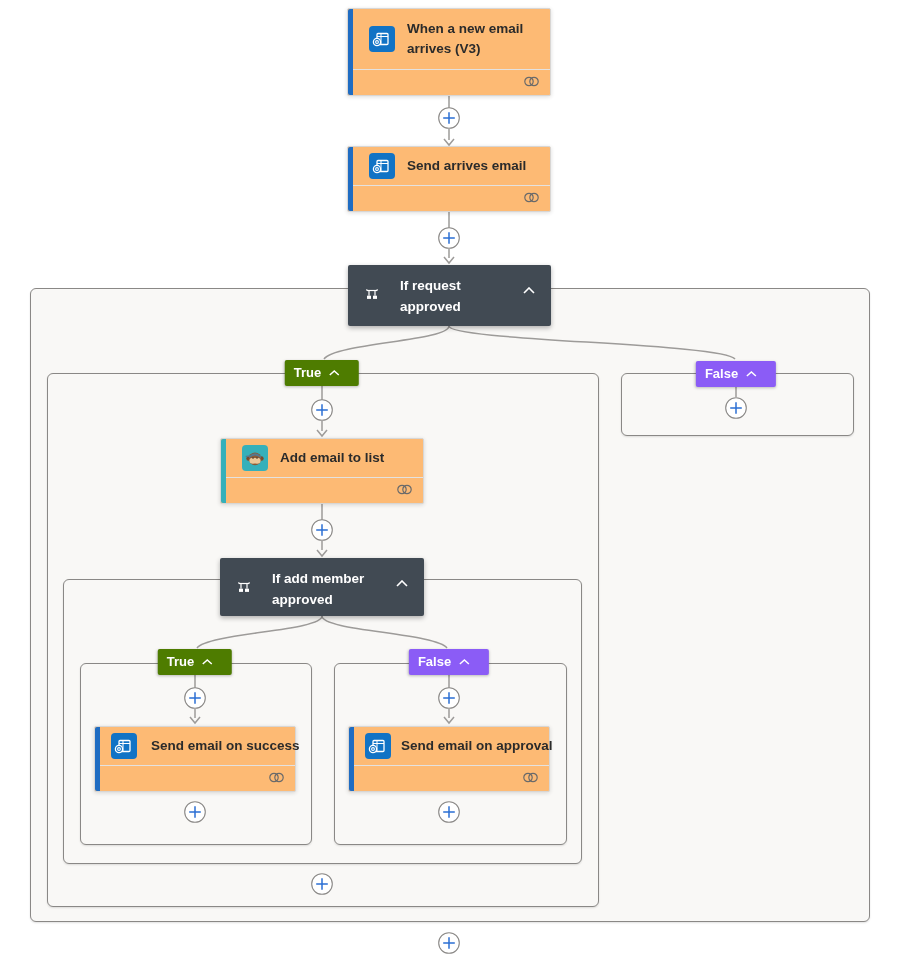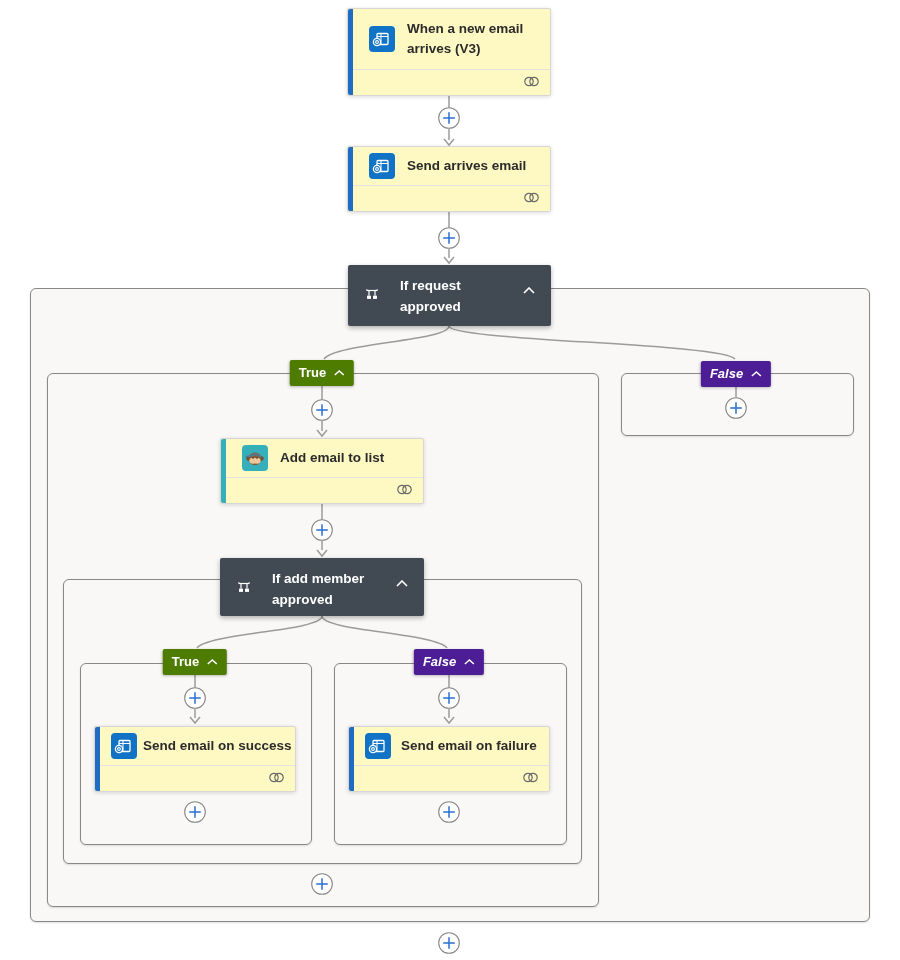--- a/index.html
+++ b/index.html
@@ -7,21 +7,21 @@
           font-family:"Liberation Sans",sans-serif;}
 
   
   .group{position:absolute;background:#f9f8f6;border:1px solid #8a8886;border-radius:6px;
          box-shadow:0 1px 2px rgba(0,0,0,.12);z-index:1;}
 
   
   .wires{position:absolute;left:0;top:0;z-index:2;pointer-events:none;}
 
   
-  .card{position:absolute;z-index:3;background:#fef9c3;border:1px solid #d8d6d4;border-radius:2px;
+  .card{position:absolute;z-index:3;background:#fdba74;border:1px solid #d8d6d4;border-radius:2px;
         box-shadow:0 1px 4px rgba(0,0,0,.14);display:flex;flex-direction:column;box-sizing:border-box;}
   .accent{position:absolute;left:0;top:0;bottom:0;width:5px;border-radius:2px 0 0 2px;}
   .accent.blue{background:#1f6cc2;}
   .accent.teal{background:#35b0ba;}
   .card-main{flex:1;display:flex;align-items:center;gap:12px;padding:0 12px 0 21px;}
   .card-title{font-size:13.5px;font-weight:bold;color:#2b2b2b;line-height:20px;white-space:nowrap;}
   .card-title.wrap{white-space:normal;max-width:138px;}
   .card-footer{height:25px;border-top:1px solid #e4e2e0;display:flex;align-items:center;
                justify-content:flex-end;padding-right:10px;}
   .app-icon{width:26px;height:26px;flex:0 0 26px;display:flex;}
@@ -29,24 +29,24 @@
   
   .cond{position:absolute;z-index:3;background:#414a53;border-radius:2px;color:#fff;
         box-shadow:0 2px 5px rgba(0,0,0,.3);display:flex;align-items:flex-start;
         box-sizing:border-box;padding:10px 12px 24px 16px;}
   .cond-icon{margin-top:11px;display:flex;}
   .cond-title{font-size:13.5px;font-weight:bold;line-height:21px;width:122px;margin-left:20px;}
   .chev-btn{margin-left:auto;margin-top:8px;background:none;border:none;padding:4px;cursor:pointer;display:flex;}
 
   
   .badge{position:absolute;z-index:3;transform:translateX(-50%);display:inline-flex;align-items:center;
-         gap:8px;padding:5px 9px 6px 9px;border-radius:2px;color:#fff;font-size:13px;font-weight:bold;
+         gap:8px;padding:5px 19px 6px 9px;border-radius:2px;color:#fff;font-size:13px;font-weight:bold;
          box-shadow:0 1px 3px rgba(0,0,0,.25);cursor:pointer;}
   .badge.green{background:#4e7c00;}
-  .badge.red{background:#4c1d95;font-style:italic;}
+  .badge.red{background:#8b5cf6;}
   .badge .bchev{display:flex;}
 
   
   .plus{position:absolute;z-index:3;width:22px;height:22px;padding:0;border:none;background:none;cursor:pointer;display:flex;}
 </style>
 </head>
 <body>
 
 <div class="canvas">
 
@@ -279,21 +279,21 @@
   </button>
   <button class="plus" style="left:438px;top:687px;">
     <svg width="22" height="22">
         <circle cx="11" cy="11" r="10.3" fill="#fff" stroke="#8a8886" stroke-width="1.1"></circle>
         <path d="M11 5.2V16.8M5.2 11H16.8" stroke="#2b6fd4" stroke-width="1.5"></path>
       </svg>
   </button>
 
   <div class="card" style="left:94px;top:726px;width:202px;height:66px;">
     <span class="accent blue"></span>
-    <div class="card-main" style="gap:6px;padding:0 8px 0 16px;">
+    <div class="card-main" style="gap:14px;padding:0 8px 0 16px;">
       <span class="app-icon">
         <svg width="26" height="26" viewBox="0 0 26 26">
             <rect width="26" height="26" rx="4" fill="#1173c5"></rect>
             <rect x="8" y="7.5" width="11" height="11" rx="1" fill="none" stroke="#fff" stroke-width="1.3"></rect>
             <path d="M8 10.5h11M12 7.5v11" stroke="#fff" stroke-width="1"></path>
             <circle cx="8" cy="16" r="3.6" fill="#1173c5" stroke="#fff" stroke-width="1.3"></circle>
             <circle cx="8" cy="16" r="1.4" fill="none" stroke="#fff" stroke-width="1.1"></circle>
           </svg>
       </span>
       <span class="card-title">Send email on success</span>
@@ -313,21 +313,21 @@
     <div class="card-main" style="gap:10px;padding:0 8px 0 16px;">
       <span class="app-icon">
         <svg width="26" height="26" viewBox="0 0 26 26">
             <rect width="26" height="26" rx="4" fill="#1173c5"></rect>
             <rect x="8" y="7.5" width="11" height="11" rx="1" fill="none" stroke="#fff" stroke-width="1.3"></rect>
             <path d="M8 10.5h11M12 7.5v11" stroke="#fff" stroke-width="1"></path>
             <circle cx="8" cy="16" r="3.6" fill="#1173c5" stroke="#fff" stroke-width="1.3"></circle>
             <circle cx="8" cy="16" r="1.4" fill="none" stroke="#fff" stroke-width="1.1"></circle>
           </svg>
       </span>
-      <span class="card-title">Send email on failure</span>
+      <span class="card-title">Send email on approval</span>
     </div>
     <div class="card-footer">
       <span>
         <svg width="17" height="13" viewBox="0 0 17 13" fill="none" stroke="#6a6a6a" stroke-width="1.2">
             <circle cx="6" cy="6.5" r="4.2"></circle>
             <circle cx="11" cy="6.5" r="4.2"></circle>
           </svg>
       </span>
     </div>
   </div>

